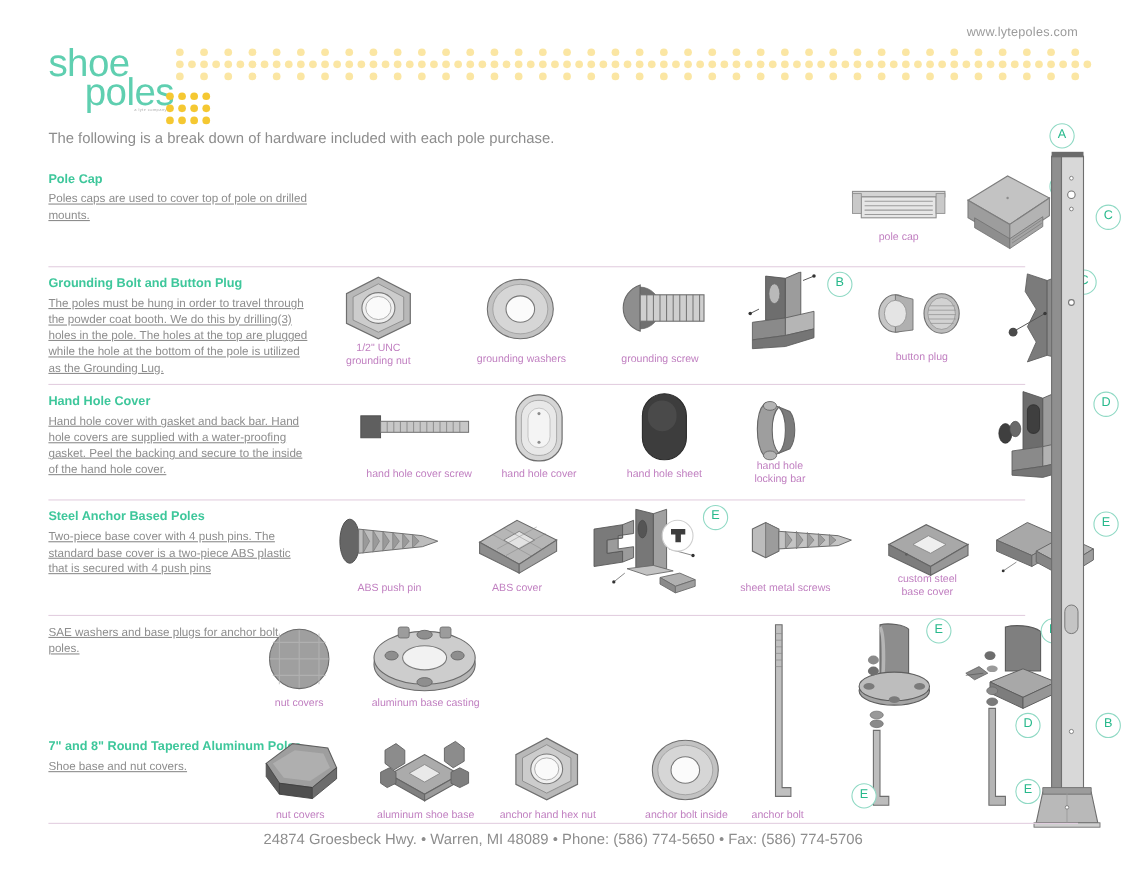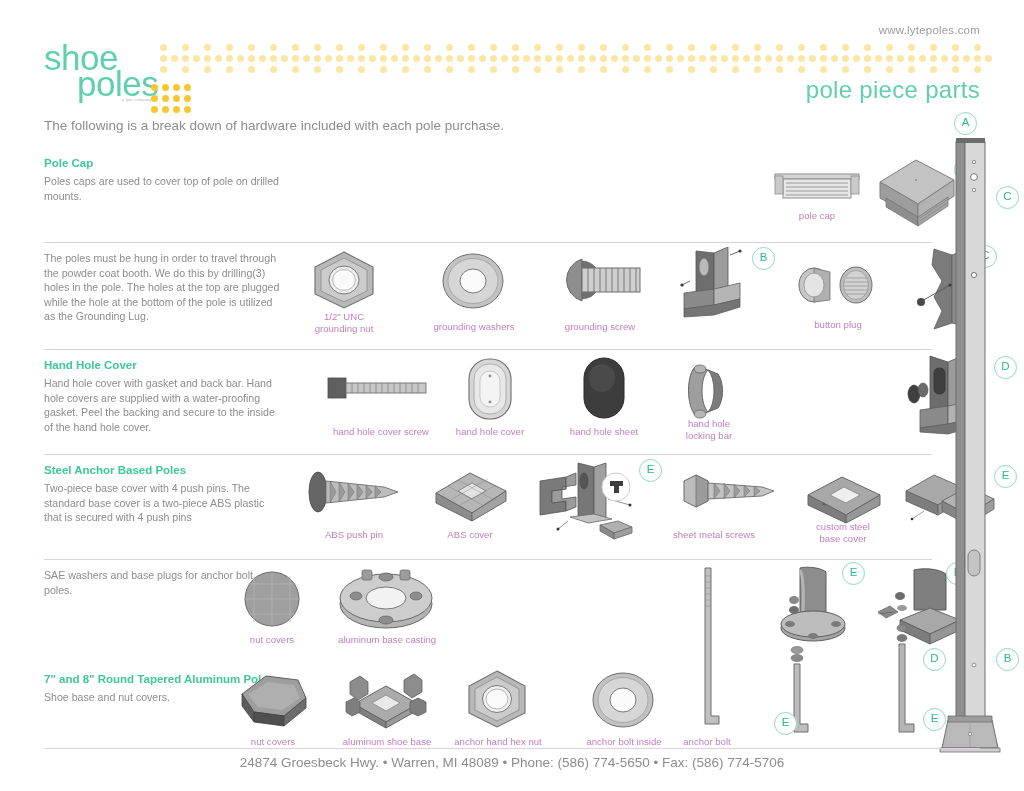--- a/index.html
+++ b/index.html
@@ -71,21 +71,21 @@
   .section:last-child{border-bottom:none;}
   .section .textcol{
     width:250px;flex:0 0 250px;padding-top:8px;box-sizing:border-box;
     padding-right:14px;
   }
   .sec-title{
     font-size:11.5px;font-weight:bold;color:#3ec79b;margin:0 0 3px 0;
     line-height:1.32;
   }
   .sec-body{
-    font-size:10.6px;line-height:1.38;color:#8d8d8d;margin:0;
+    font-size:10.6px;line-height:1.38;color:#8d8d8d;margin:0;text-decoration:underline;
   }
   .figcol{flex:1;position:relative;}
 
   
   .cap{
     position:absolute;font-size:9.6px;color:#c07fc0;text-align:center;
     line-height:1.25;white-space:nowrap;
   }
 
   
@@ -287,21 +287,20 @@
       <div class="dot" style="left: 660px; top: 22px; background: rgb(251, 230, 163);"></div>
       <div class="dot" style="left: 682px; top: 22px; background: rgb(251, 230, 163);"></div>
       <div class="dot" style="left: 704px; top: 22px; background: rgb(251, 230, 163);"></div>
       <div class="dot" style="left: 726px; top: 22px; background: rgb(251, 230, 163);"></div>
       <div class="dot" style="left: 748px; top: 22px; background: rgb(251, 230, 163);"></div>
       <div class="dot" style="left: 770px; top: 22px; background: rgb(251, 230, 163);"></div>
       <div class="dot" style="left: 792px; top: 22px; background: rgb(251, 230, 163);"></div>
       <div class="dot" style="left: 814px; top: 22px; background: rgb(251, 230, 163);"></div>
     </div>
 
-  <div class="page-title">pole piece parts</div>
   <div class="intro">The following is a break down of hardware included with each pole purchase.</div>
 
   <div class="content">
 
     <div class="section" style="height:94px;">
       <div class="textcol">
         <div class="sec-title">Pole Cap</div>
         <div class="sec-body">Poles caps are used to cover top of pole on drilled mounts.</div>
       </div>
       <div class="figcol">
@@ -332,20 +331,21 @@
           </g>
           <circle cx="66" cy="26" r="1.1" fill="#8c8c8c"></circle>
         </svg>
         <div class="badge" style="left:660px;top:10px;">A</div>
 
       </div>
     </div>
 
     <div class="section" style="height:106px;">
       <div class="textcol">
+        <div class="sec-title">Grounding Bolt and Button Plug</div>
         <div class="sec-body">The poles must be hung in order to travel through the powder coat booth. We do this by drilling(3) holes in the pole. The holes at the top are plugged while the hole at the bottom of the pole is utilized as the Grounding Lug.</div>
       </div>
       <div class="figcol">
 
         <svg class="part" style="left:16px;top:6px;" width="68" height="62" viewBox="0 0 68 62">
           <polygon points="34,3 63,18 63,45 34,59 5,45 5,18" fill="#b8b8b8" stroke="#6f6f6f" stroke-width="1.1"></polygon>
           <polygon points="34,9 57,21 57,42 34,53 11,42 11,21" fill="#cccccc" stroke="#8a8a8a" stroke-width=".8"></polygon>
           <ellipse cx="34" cy="31" rx="15" ry="14" fill="#efefef" stroke="#7a7a7a" stroke-width="1"></ellipse>
           <ellipse cx="34" cy="31" rx="11.5" ry="10.5" fill="#fafafa" stroke="#9a9a9a" stroke-width=".7"></ellipse>
         </svg>

